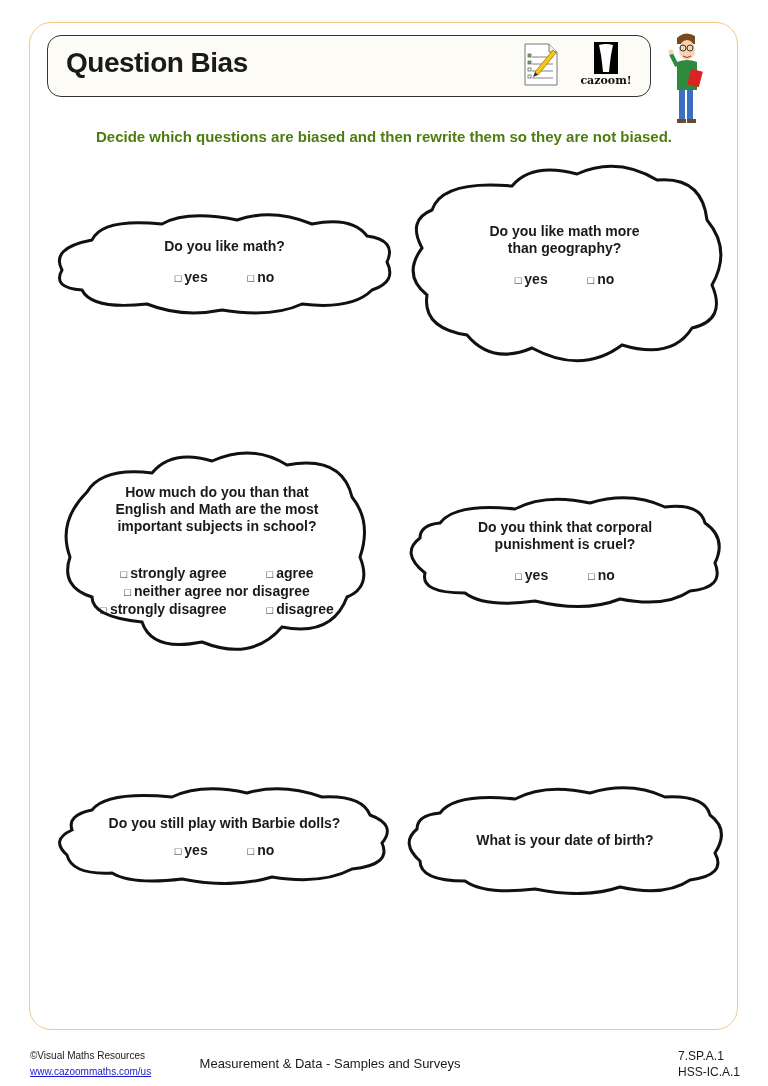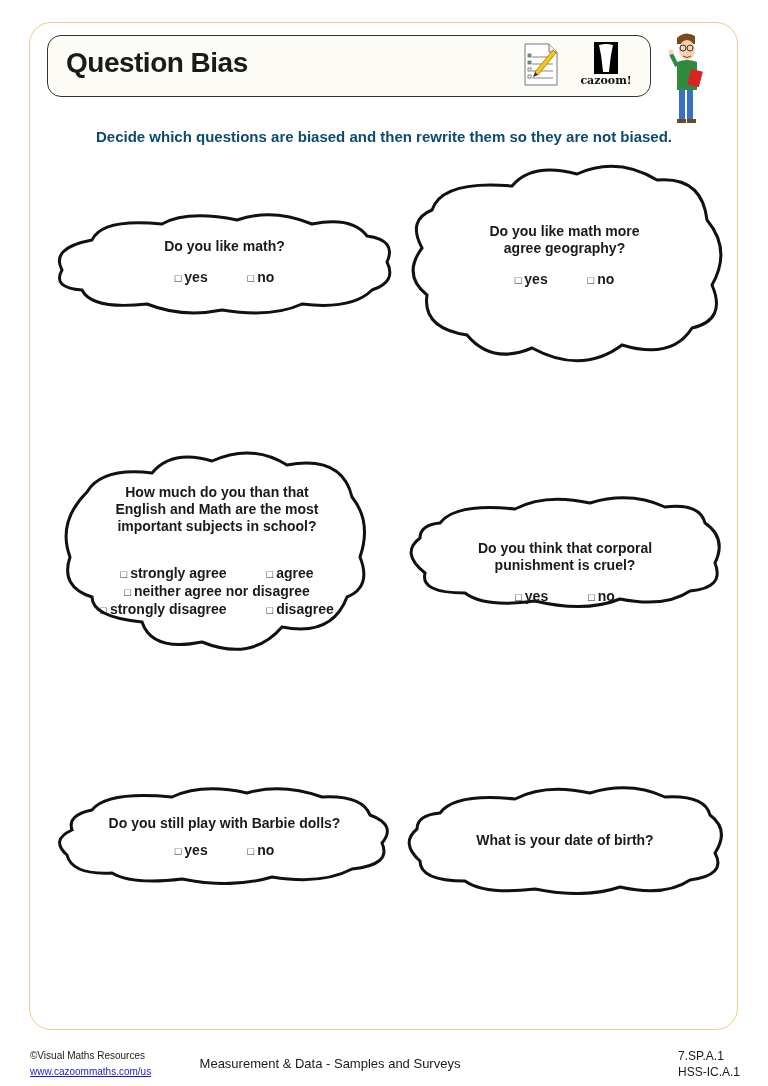--- a/index.html
+++ b/index.html
@@ -21,21 +21,21 @@
   }
   .worksheet-icon { position: absolute; left: 475px; top: 6px; width: 36px; height: 45px; }
   .logo { position: absolute; left: 530px; top: 6px; width: 56px; height: 46px; }
   .logo-text {
     position: absolute; left: 0; top: 32px; width: 56px; text-align: center;
     font-family: "DejaVu Serif", serif; font-weight: bold; font-size: 11px; color: #111;
   }
   .mascot { position: absolute; left: 665px; top: 30px; width: 40px; height: 95px; }
   .instruction {
     position: absolute; left: 0; top: 128px; width: 768px; text-align: center;
-    font-size: 15px; font-weight: bold; color: #0c4a6e;
+    font-size: 15px; font-weight: bold; color: #4d7c0f;
   }
   .cloud { position: absolute; text-decoration: underline; }
   .cloud svg { position: absolute; left: 0; top: 0; }
   .cloud-content {
     position: absolute; left: 0; width: 100%; text-align: center;
     font-size: 14px; font-weight: bold; line-height: 17px; color: #1a1a1a;
   }
   .opts { margin-top: 14px; }
   .opt { display: inline-block; margin: 0 18px; }
   .box { font-weight: normal; font-size: 11px; margin-right: 3px; }
@@ -106,21 +106,21 @@
     </div>
   </div>
 </div>
 
 <div class="cloud" style="left:402px;top:160px;width:325px;height:210px;">
   <svg width="325" height="210" viewBox="0 0 325 210">
     <path d="M30 50 Q40 20 110 26 Q130 2 175 14 Q215 -4 255 20 Q300 16 305 60 Q330 90 310 125 Q325 160 290 168 Q270 200 220 185 Q180 215 130 188 Q90 205 65 175 Q20 168 25 135 Q0 115 20 88 Q5 60 30 50 Z" fill="#fff" stroke="#111" stroke-width="3"></path>
   </svg>
   <div class="cloud-content" style="top:63px;">
     <div>Do you like math more</div>
-    <div>agree geography?</div>
+    <div>than geography?</div>
     <div class="opts">
       <span class="opt"><span class="box">□</span><span>yes</span></span>
       <span class="opt"><span class="box">□</span><span>no</span></span>
     </div>
   </div>
 </div>
 
 <div class="cloud" style="left:62px;top:447px;width:310px;height:212px;">
   <svg width="310" height="212" viewBox="0 0 310 212">
     <path d="M25 45 Q40 20 90 26 Q110 2 150 14 Q190 -4 225 18 Q280 8 290 50 Q310 75 298 110 Q310 140 285 150 Q270 190 220 180 Q190 215 140 195 Q90 205 80 175 Q30 170 30 150 Q-2 140 8 110 Q-5 75 25 45 Z" fill="#fff" stroke="#111" stroke-width="3"></path>
@@ -140,21 +140,21 @@
       <span class="opt"><span class="box">□</span><span>strongly disagree</span></span>
       <span class="opt"><span class="box">□</span><span>disagree</span></span>
     </div>
   </div>
 </div>
 
 <div class="cloud" style="left:405px;top:493px;width:320px;height:118px;">
   <svg width="320" height="118" viewBox="0 0 320 118">
     <path d="M35 30 Q50 10 110 16 Q140 0 185 10 Q225 -2 260 14 Q295 10 300 30 Q322 45 310 70 Q320 95 285 98 Q260 115 215 106 Q180 120 130 108 Q80 115 60 100 Q15 100 20 80 Q-5 60 15 45 Q15 32 35 30 Z" fill="#fff" stroke="#111" stroke-width="3"></path>
   </svg>
-  <div class="cloud-content" style="top:26px;margin-top:21px;">
+  <div class="cloud-content" style="top:26px;">
     <div>Do you think that corporal</div>
     <div>punishment is cruel?</div>
     <div class="opts">
       <span class="opt"><span class="box">□</span><span>yes</span></span>
       <span class="opt"><span class="box">□</span><span>no</span></span>
     </div>
   </div>
 </div>
 
 <div class="cloud" style="left:52px;top:785px;width:345px;height:100px;">

